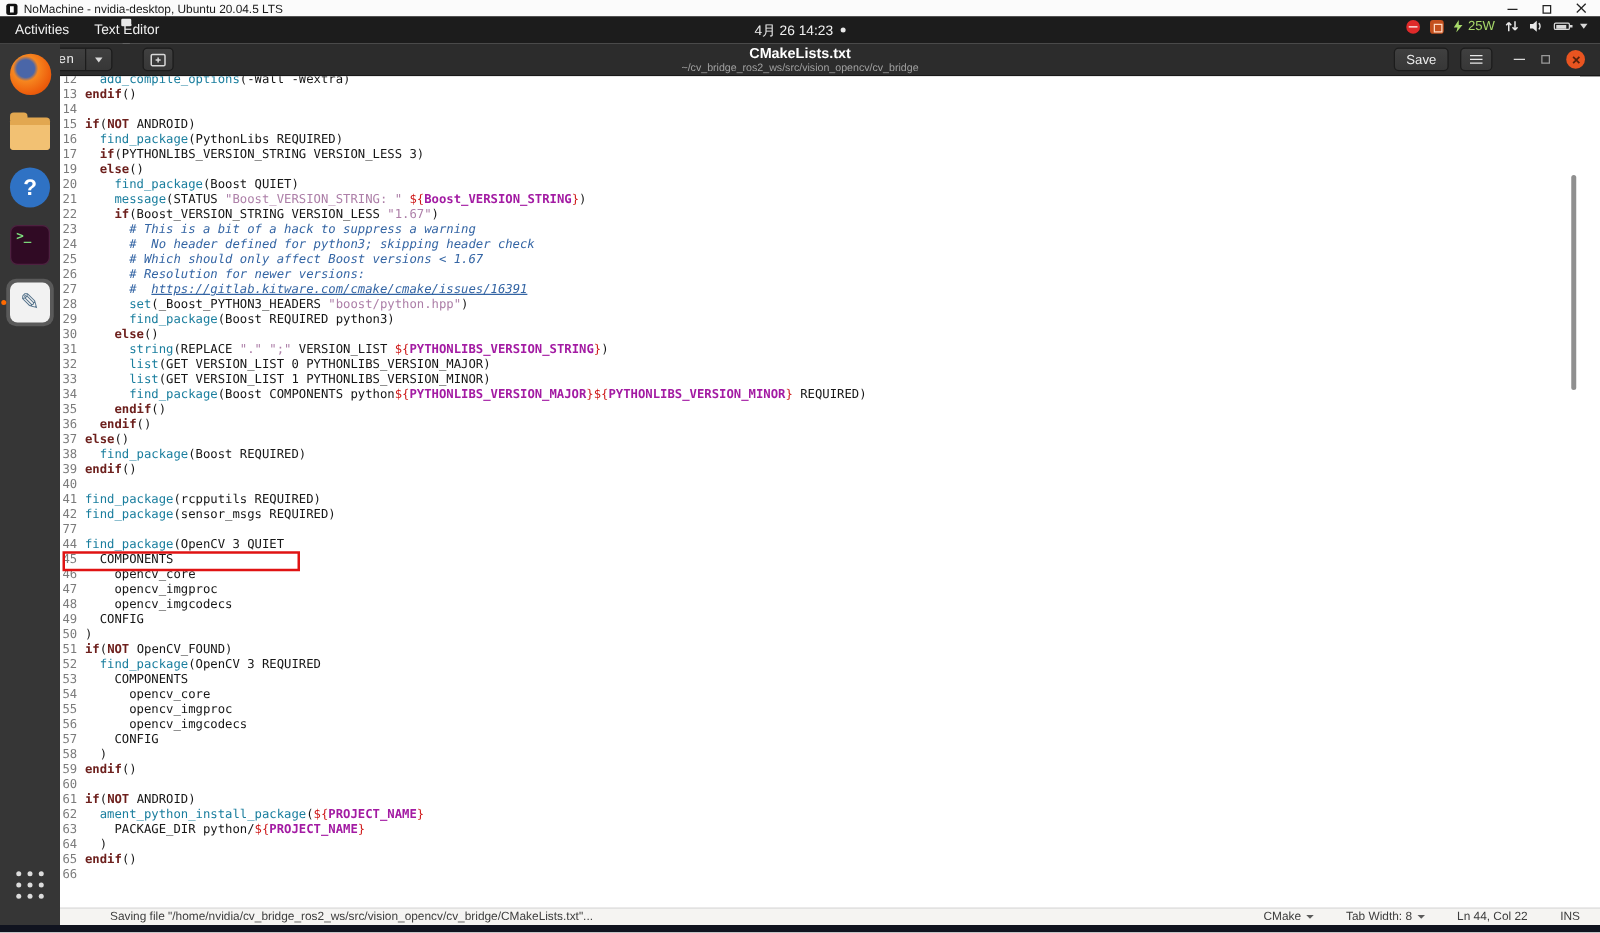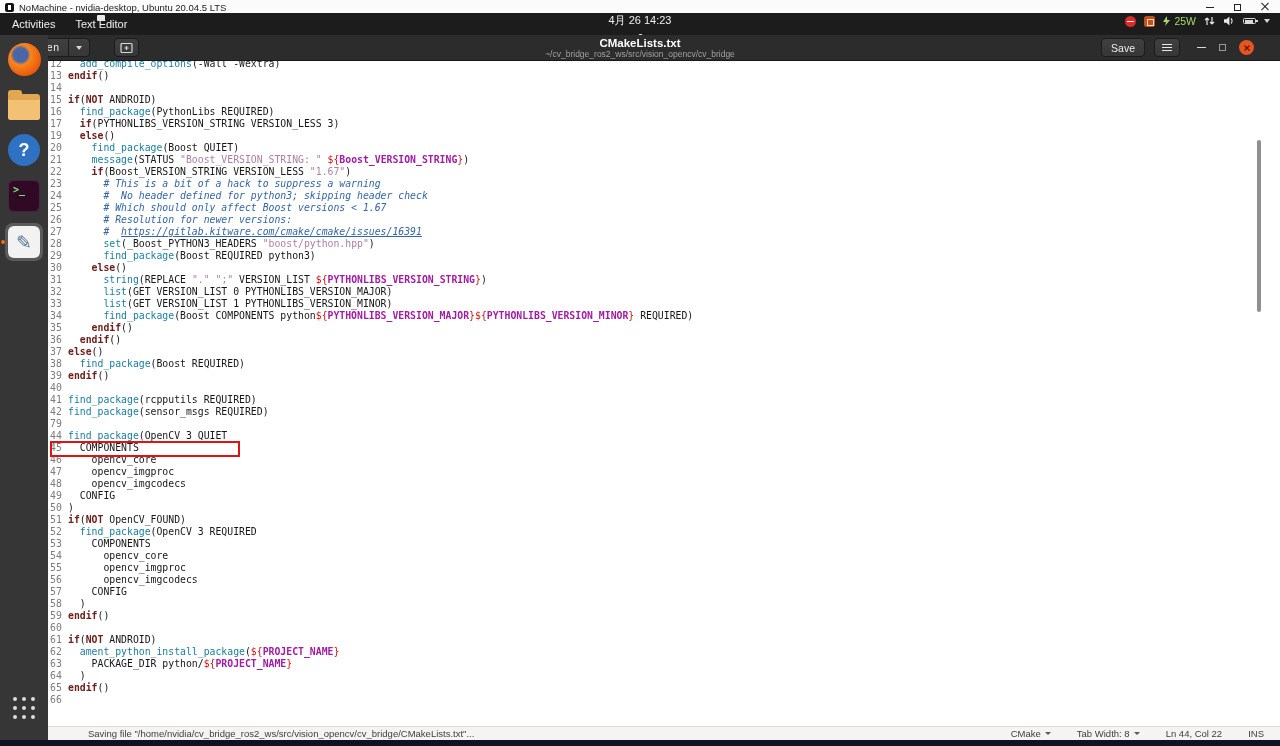--- a/index.html
+++ b/index.html
@@ -20,21 +20,21 @@
   .hc-close::before { transform:rotate(45deg); } .hc-close::after { transform:rotate(-45deg); }
 
   
   .top-bar { position:absolute; left:0; top:13px; width:1280px; height:22px; background:#1c1c1c;
     color:#f0f0f0; font-size:11px; display:flex; align-items:center; }
   .activities { padding:0 12px; height:100%; display:flex; align-items:center; }
   .app-menu { display:flex; align-items:center; gap:5px; padding:0 8px; height:100%;flex-direction:column; }
   .app-menu-icon { width:12px; height:12px; background:#9a9a9a; border-radius:2px; position:relative; }
   .app-menu-icon::after { content:""; position:absolute; left:2px; top:2px; right:2px; height:6px; background:#e8e8e8; border-radius:1px; }
   .caret-down { width:0; height:0; border-left:3.5px solid transparent; border-right:3.5px solid transparent; border-top:4px solid #d8d8d8; display:inline-block; }
-  .clock-wrap { position:absolute; left:50%; transform:translateX(-50%); top:0; height:22px; display:flex; align-items:center; gap:6px;flex-direction:column; }
+  .clock-wrap { position:absolute; left:50%; transform:translateX(-50%); top:0; height:22px; display:flex; align-items:center; gap:6px; }
   .clock-dot { width:4px; height:4px; border-radius:50%; background:#e8e8e8; }
   .tray { position:absolute; right:4px; top:0; height:16px; display:flex; align-items:center; gap:8px; padding:0 6px; }
   .tray-red-circle { width:11px; height:11px; border-radius:50%; background:#df2a2a; position:relative; }
   .tray-red-circle::after { content:""; position:absolute; left:2px; top:5px; width:7px; height:1.5px; background:#fff; }
   .tray-orange-square { width:11px; height:11px; border-radius:2.5px; background:#c4501e; position:relative; }
   .tray-orange-square::after { content:""; position:absolute; left:3px; top:3px; width:5px; height:5px; border:1px solid #ffd9c2; }
   .tray-power { display:flex; align-items:center; gap:3px; color:#a7d96a; font-size:10.5px; }
   .battery-icon { position:relative; width:13px; height:6px; border:1px solid #d9d9d9; border-radius:1.5px; }
   .battery-icon::before { content:""; position:absolute; left:0.5px; top:0.5px; width:8px; height:3px; background:#d9d9d9; }
   .battery-icon::after { content:""; position:absolute; right:-3px; top:1px; width:2px; height:2px; background:#d9d9d9; }
@@ -45,21 +45,21 @@
   .hd-btn { height:19px; background:linear-gradient(#404040,#373737); border:1px solid #1c1c1c;
     border-radius:4px; color:#ededed; font-size:10.5px; display:flex; align-items:center; padding:0 9px; }
   .open-btn { margin-left:24px; padding:0;font-family:Liberation Mono, monospace; }
   .open-btn .lbl { padding:0 9px; }
   .open-btn .sep { width:1px; height:100%; background:#1c1c1c; }
   .open-btn .arrow { padding:0 7px; display:flex; align-items:center; }
   .newdoc-btn { width:25px; justify-content:center; margin-left:24px; padding:0; }
   .hd-title-wrap { position:absolute; left:50%; transform:translateX(-50%); top:2px; text-align:center; line-height:1; }
   .hd-title { font-size:11.5px; font-weight:bold; color:#ffffff; line-height:12px; }
   .hd-subtitle { font-size:8.5px; color:#a0a0a0; line-height:10px; }
-  .hd-right { margin-left:auto; display:flex; align-items:center; gap:9px; padding-right:26px; }
+  .hd-right { margin-left:auto; display:flex; align-items:center; gap:9px; padding-right:12px; }
   .hamburger { width:26px; justify-content:center; flex-direction:column; gap:2px; display:flex; padding:0; height:19px; align-items:center; }
   .hamburger i { display:block; width:10px; height:1px; background:#e8e8e8; }
   .win-min { width:9px; height:1px; background:#d9d9d9; margin-left:8px; }
   .win-restore { width:7px; height:7px; border:1px solid #9a9a9a; margin-left:4px; }
   .win-close { width:15px; height:15px; border-radius:50%; background:#e95420; margin-left:4px; display:flex; align-items:center; justify-content:center; }
 
   
   .dock { position:absolute; left:0; top:35px; width:48px; height:705px; background:#363636; z-index:40; }
   .dock-item { position:absolute; left:5px; width:38px; height:38px; border-radius:8px; display:flex; align-items:center; justify-content:center; }
   .dock-item.active { background:rgba(255,255,255,0.18); }
@@ -214,21 +214,21 @@
       <div class="code-line"><span class="line-number">33</span><span class="line-text"><span class="tok-txt">      </span><span class="tok-cmd">list</span><span class="tok-txt">(GET VERSION_LIST 1 PYTHONLIBS_VERSION_MINOR)</span></span></div>
       <div class="code-line"><span class="line-number">34</span><span class="line-text"><span class="tok-txt">      </span><span class="tok-cmd">find_package</span><span class="tok-txt">(Boost COMPONENTS python</span><span class="tok-vd">${</span><span class="tok-var">PYTHONLIBS_VERSION_MAJOR</span><span class="tok-vd">}</span><span class="tok-vd">${</span><span class="tok-var">PYTHONLIBS_VERSION_MINOR</span><span class="tok-vd">}</span><span class="tok-txt"> REQUIRED)</span></span></div>
       <div class="code-line"><span class="line-number">35</span><span class="line-text"><span class="tok-txt">    </span><span class="tok-kw">endif</span><span class="tok-txt">()</span></span></div>
       <div class="code-line"><span class="line-number">36</span><span class="line-text"><span class="tok-txt">  </span><span class="tok-kw">endif</span><span class="tok-txt">()</span></span></div>
       <div class="code-line"><span class="line-number">37</span><span class="line-text"><span class="tok-kw">else</span><span class="tok-txt">()</span></span></div>
       <div class="code-line"><span class="line-number">38</span><span class="line-text"><span class="tok-txt">  </span><span class="tok-cmd">find_package</span><span class="tok-txt">(Boost REQUIRED)</span></span></div>
       <div class="code-line"><span class="line-number">39</span><span class="line-text"><span class="tok-kw">endif</span><span class="tok-txt">()</span></span></div>
       <div class="code-line"><span class="line-number">40</span><span class="line-text"></span></div>
       <div class="code-line"><span class="line-number">41</span><span class="line-text"><span class="tok-cmd">find_package</span><span class="tok-txt">(rcpputils REQUIRED)</span></span></div>
       <div class="code-line"><span class="line-number">42</span><span class="line-text"><span class="tok-cmd">find_package</span><span class="tok-txt">(sensor_msgs REQUIRED)</span></span></div>
-      <div class="code-line"><span class="line-number">79</span><span class="line-text"></span></div>
+      <div class="code-line"><span class="line-number">77</span><span class="line-text"></span></div>
       <div class="code-line"><span class="line-number">44</span><span class="line-text"><span class="tok-cmd">find_package</span><span class="tok-txt">(OpenCV 3 QUIET</span></span></div>
       <div class="code-line"><span class="line-number">45</span><span class="line-text"><span class="tok-txt">  COMPONENTS</span></span></div>
       <div class="code-line"><span class="line-number">46</span><span class="line-text"><span class="tok-txt">    opencv_core</span></span></div>
       <div class="code-line"><span class="line-number">47</span><span class="line-text"><span class="tok-txt">    opencv_imgproc</span></span></div>
       <div class="code-line"><span class="line-number">48</span><span class="line-text"><span class="tok-txt">    opencv_imgcodecs</span></span></div>
       <div class="code-line"><span class="line-number">49</span><span class="line-text"><span class="tok-txt">  CONFIG</span></span></div>
       <div class="code-line"><span class="line-number">50</span><span class="line-text"><span class="tok-txt">)</span></span></div>
       <div class="code-line"><span class="line-number">51</span><span class="line-text"><span class="tok-kw">if</span><span class="tok-txt">(</span><span class="tok-kw">NOT</span><span class="tok-txt"> OpenCV_FOUND)</span></span></div>
       <div class="code-line"><span class="line-number">52</span><span class="line-text"><span class="tok-txt">  </span><span class="tok-cmd">find_package</span><span class="tok-txt">(OpenCV 3 REQUIRED</span></span></div>
       <div class="code-line"><span class="line-number">53</span><span class="line-text"><span class="tok-txt">    COMPONENTS</span></span></div>

